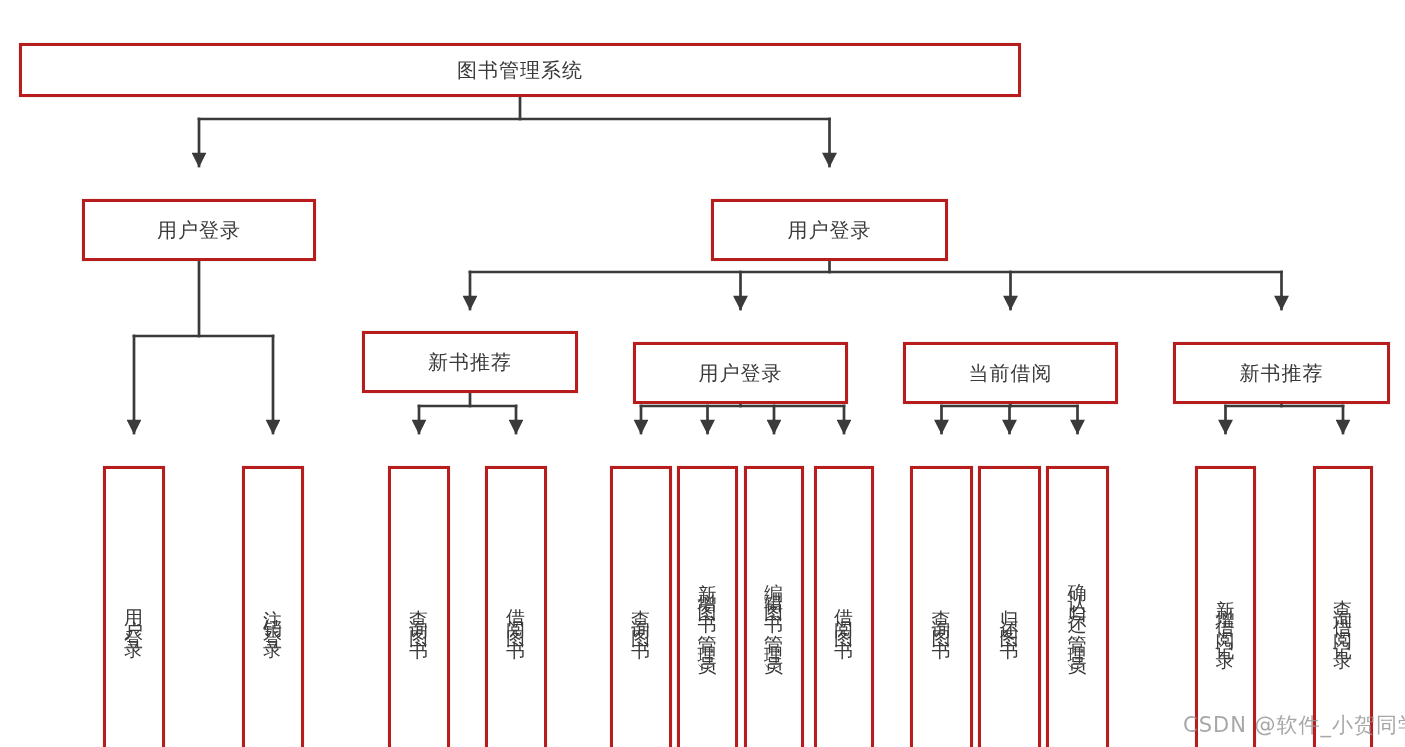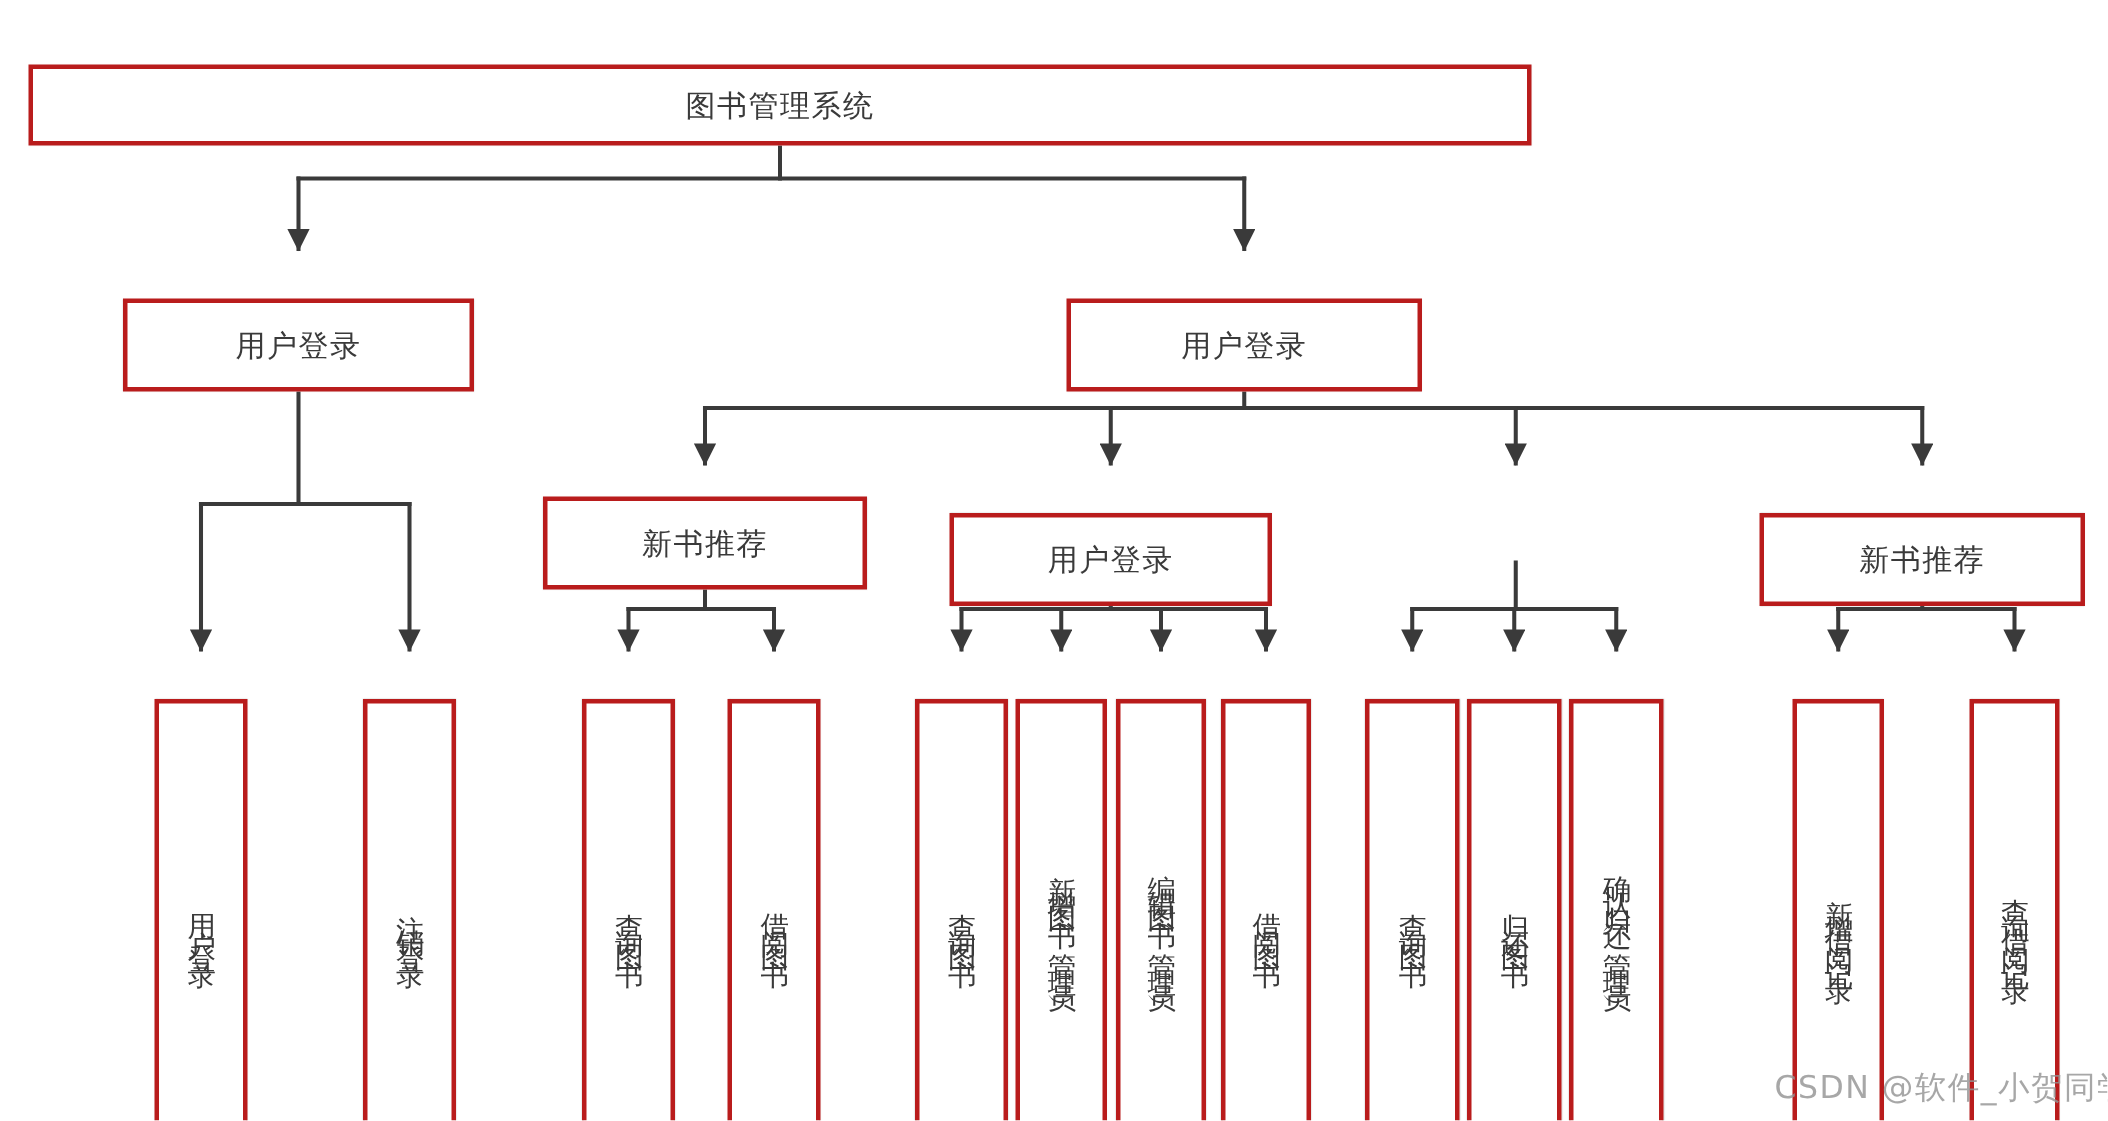--- a/index.html
+++ b/index.html
@@ -115,20 +115,23 @@
   <div class="box" style="left:711px; top:170px; width:237px; height:62px">
     <span>用户登录</span>
   </div>
 
   <div class="box" style="left:362px; top:302px; width:216px; height:62px">
     <span>新书推荐</span>
   </div>
   <div class="box" style="left:633px; top:313px; width:215px; height:62px">
     <span>用户登录</span>
   </div>
+  <div class="box" style="left:903px; top:313px; width:215px; height:62px">
+    <span>当前借阅</span>
+  </div>
   <div class="box" style="left:1173px; top:313px; width:217px; height:62px">
     <span>新书推荐</span>
   </div>
 
   <div class="box leaf" style="left:103px; top:437px; width:62px; height:298px">
     <span class="vtext">用户登录</span>
   </div>
   <div class="box leaf" style="left:242px; top:437px; width:62px; height:298px">
     <span class="vtext">注销登录</span>
   </div>

